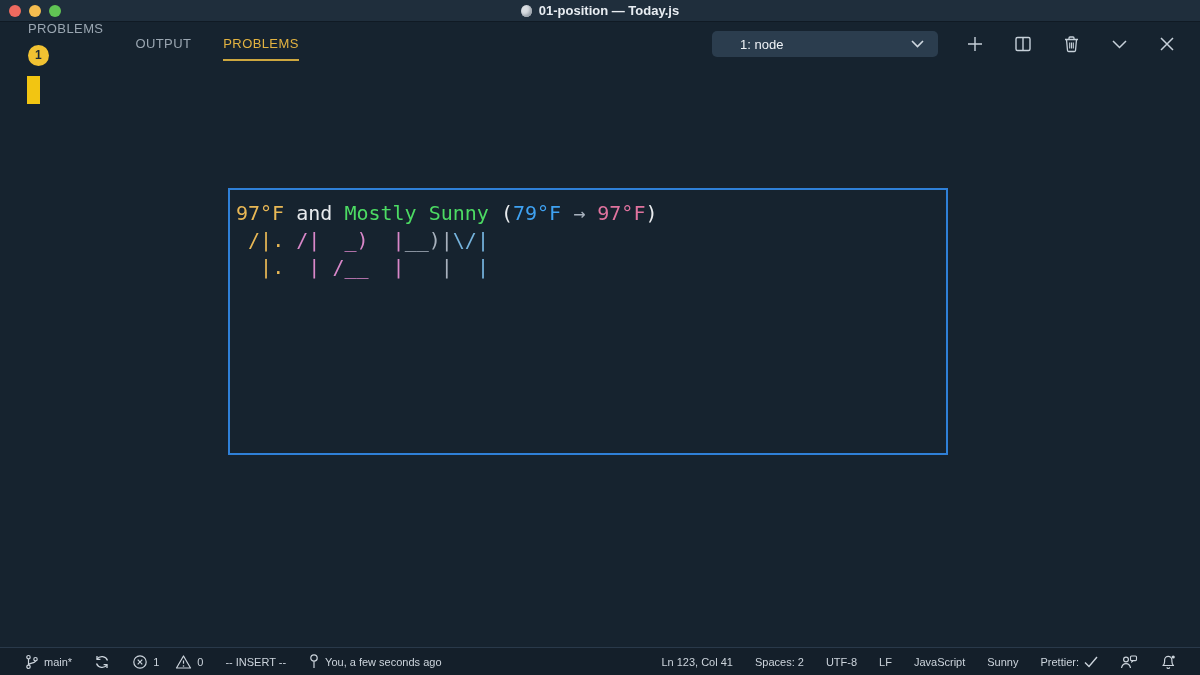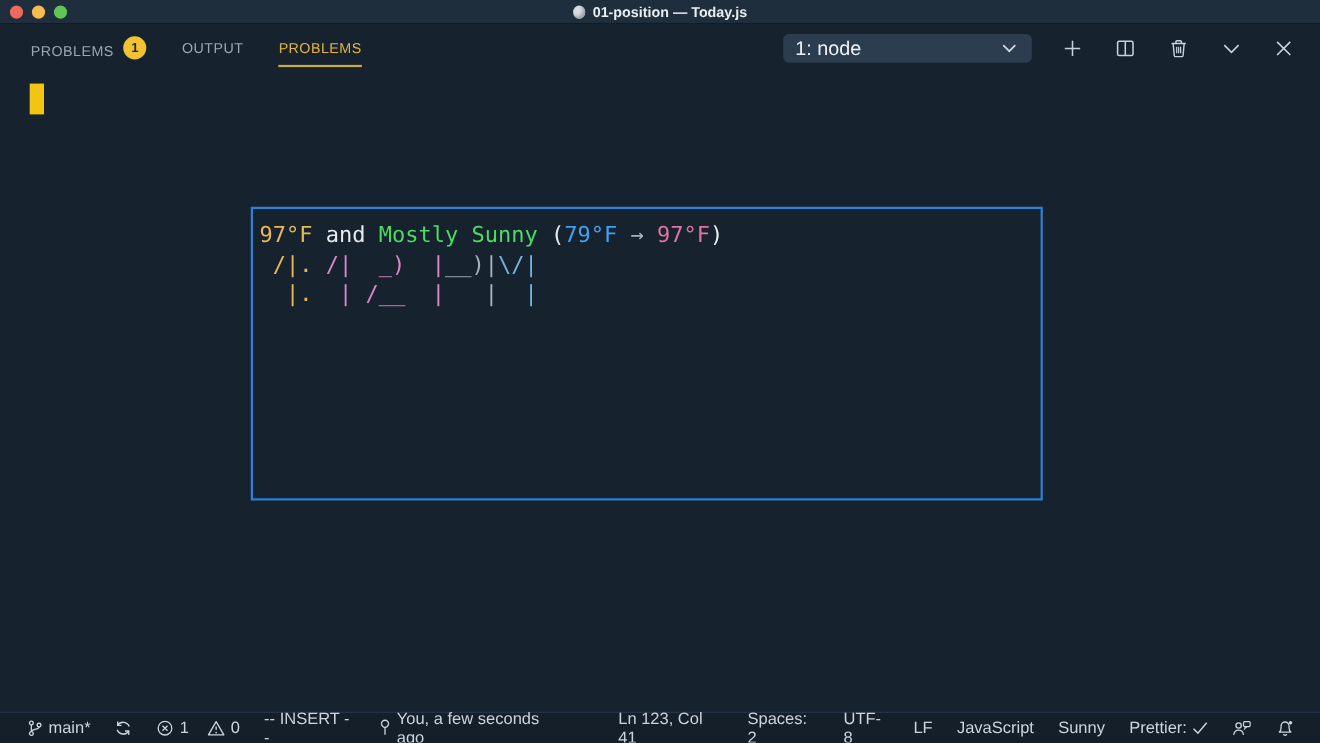--- a/index.html
+++ b/index.html
@@ -21,31 +21,31 @@
   .title-center{
     position:absolute; left:0; right:0; text-align:center; font-size:13px;
     color:#e8edf2; font-weight:bold; display:flex; justify-content:center; align-items:center; gap:7px;
   }
   .proxy-dot{ width:11px; height:12px; border-radius:50%;
     background:#d9dde1; box-shadow:inset -2px -2px 3px #9aa2ab; display:inline-block; }
   
   .panel-header{ height:44px; display:flex; align-items:center; justify-content:space-between; }
   .tabs{ display:flex; align-items:center; gap:32px; margin-left:28px; }
   .tab{ font-size:13px; letter-spacing:.4px; color:#9aa6b1; cursor:pointer;
-        display:flex; align-items:flex-end; gap:9px; padding:6px 0 8px; position:relative; }
+        display:flex; align-items:flex-start; gap:9px; padding:6px 0 8px; position:relative;flex-direction:column; }
   .tab.active{ color:#e3b341; }
   .tab.active::after{ content:""; position:absolute; left:0; right:0; bottom:-2px;
         height:2px; background:#cda73f; }
   .badge{ background:#f1c232; color:#1d2a36; font-size:12px; font-weight:bold;
         width:21px; height:21px; border-radius:50%; display:flex; align-items:center; justify-content:center; }
   .controls{ display:flex; align-items:center; gap:26px; margin-right:22px; }
   .shell-select{
     width:226px; height:26px; background:#2b3d4e; border-radius:5px;
     display:flex; align-items:center; justify-content:space-between;
-    padding:0 10px 0 11px; font-size:18px; color:#eef2f6; cursor:pointer;
+    padding:0 10px 0 28px; font-size:13px; color:#eef2f6; cursor:pointer;
   }
   .icon-btn{ width:22px; height:22px; display:flex; align-items:center; justify-content:center;
     color:#c7d1da; cursor:pointer; }
   .icon-btn svg{ display:block; }
   
   .terminal-area{ position:absolute; top:67px; left:0; right:0; bottom:28px; background:#16232f; }
   .cursor-block{ position:absolute; left:27px; top:9px; width:13px; height:28px; background:#f2c512; }
   .weather-box{
     position:absolute; left:228px; top:121px; width:720px; height:267px;
     border:2px solid #2f80d8;
@@ -53,21 +53,21 @@
   }
   .term-line{
     font-family:"DejaVu Sans Mono", monospace;
     font-size:20px; line-height:27px; white-space:pre; color:#e8ebee;
   }
   
   .statusbar{
     position:absolute; left:0; right:0; bottom:0; height:28px;
     background:#141f2a; border-top:1px solid #29394a;
     display:flex; align-items:center; justify-content:space-between;
-    font-size:15px; color:#ccd4dc;gap:23px;
+    font-size:11px; color:#ccd4dc;gap:23px;
   }
   .sb-group{ display:flex; align-items:center; height:100%; }
   .sb-left{ margin-left:14px; }
   .sb-right{ margin-right:12px; }
   .sb-item{ display:flex; align-items:center; gap:5px; padding:0 11px; height:100%; cursor:pointer; }
   .sb-item svg{ display:block; }
   .sb-sep{ width:6px; }
 </style>
 </head>
 <body>

